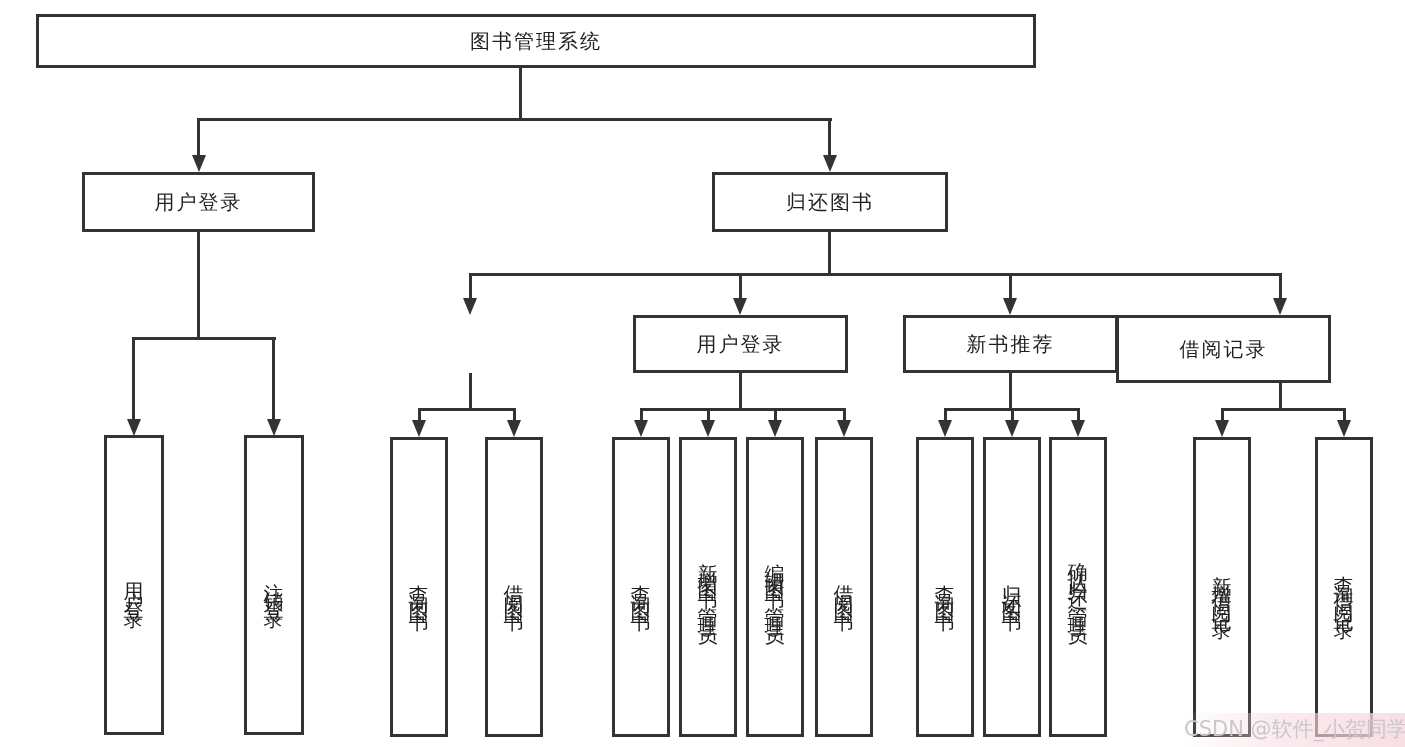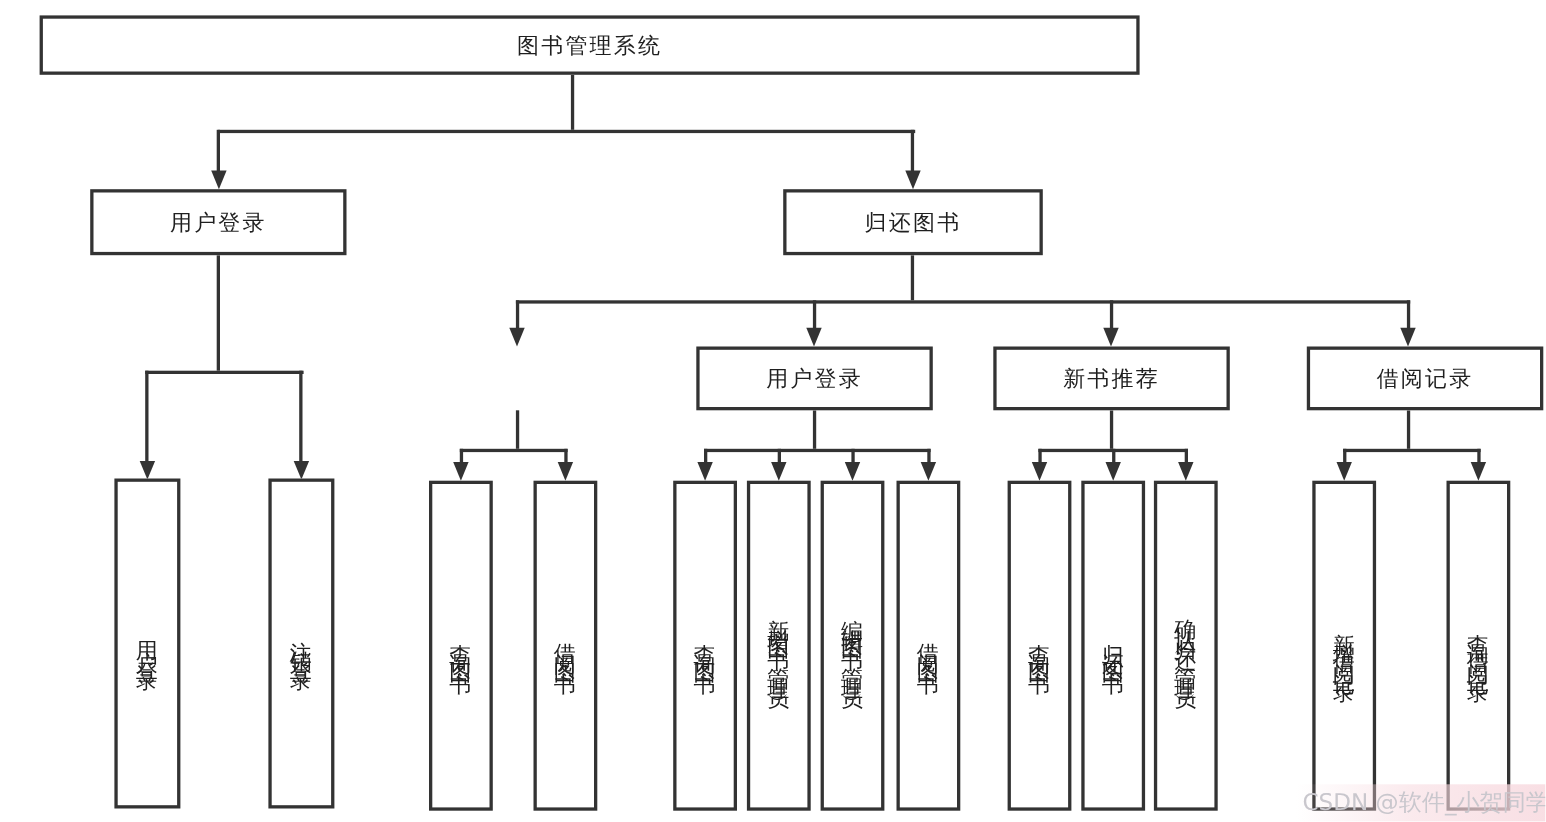--- a/index.html
+++ b/index.html
@@ -85,21 +85,21 @@
   <div class="arr" style="left:1003px;top:298px"></div>
   <div class="v" style="left:1279px;top:273px;height:27px"></div>
   <div class="arr" style="left:1273px;top:298px"></div>
 
   <div class="box" style="left:633px;top:315px;width:215px;height:58px">
     <span class="lbl">用户登录</span>
   </div>
   <div class="box" style="left:903px;top:315px;width:215px;height:58px">
     <span class="lbl">新书推荐</span>
   </div>
-  <div class="box" style="left:1188px;top:315px;width:215px;height:58px">
+  <div class="box" style="left:1116px;top:315px;width:215px;height:68px">
     <span class="lbl">借阅记录</span>
   </div>
 
   <div class="v" style="left:469px;top:373px;height:35px"></div>
   <div class="h" style="left:418px;top:408px;width:98px"></div>
   <div class="v" style="left:418px;top:408px;height:14px"></div>
   <div class="arr" style="left:412px;top:420px"></div>
   <div class="v" style="left:513px;top:408px;height:14px"></div>
   <div class="arr" style="left:507px;top:420px"></div>
 

